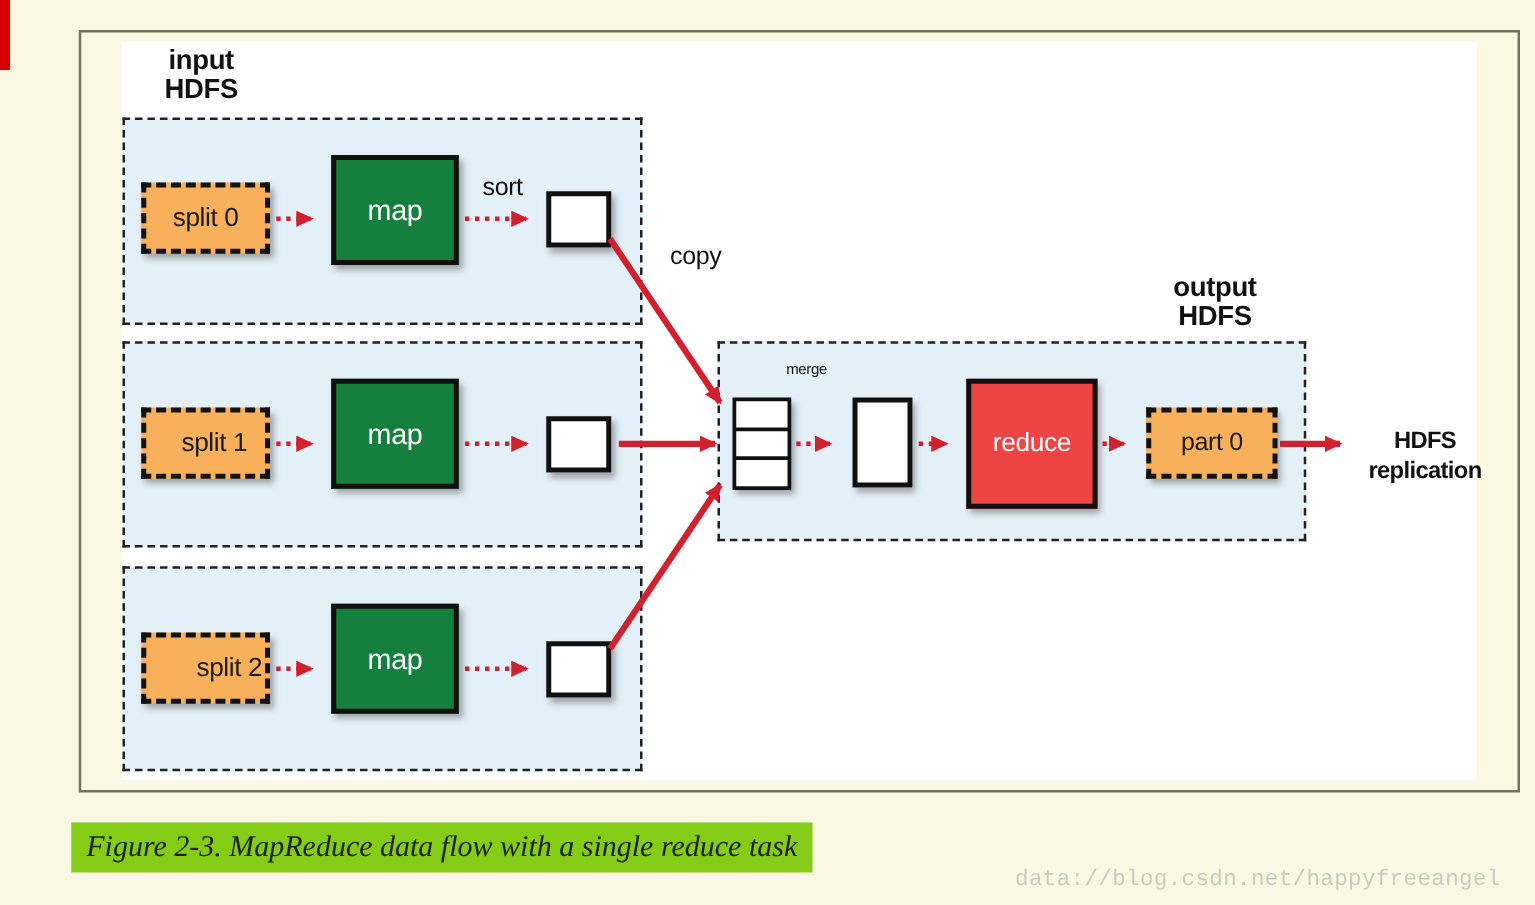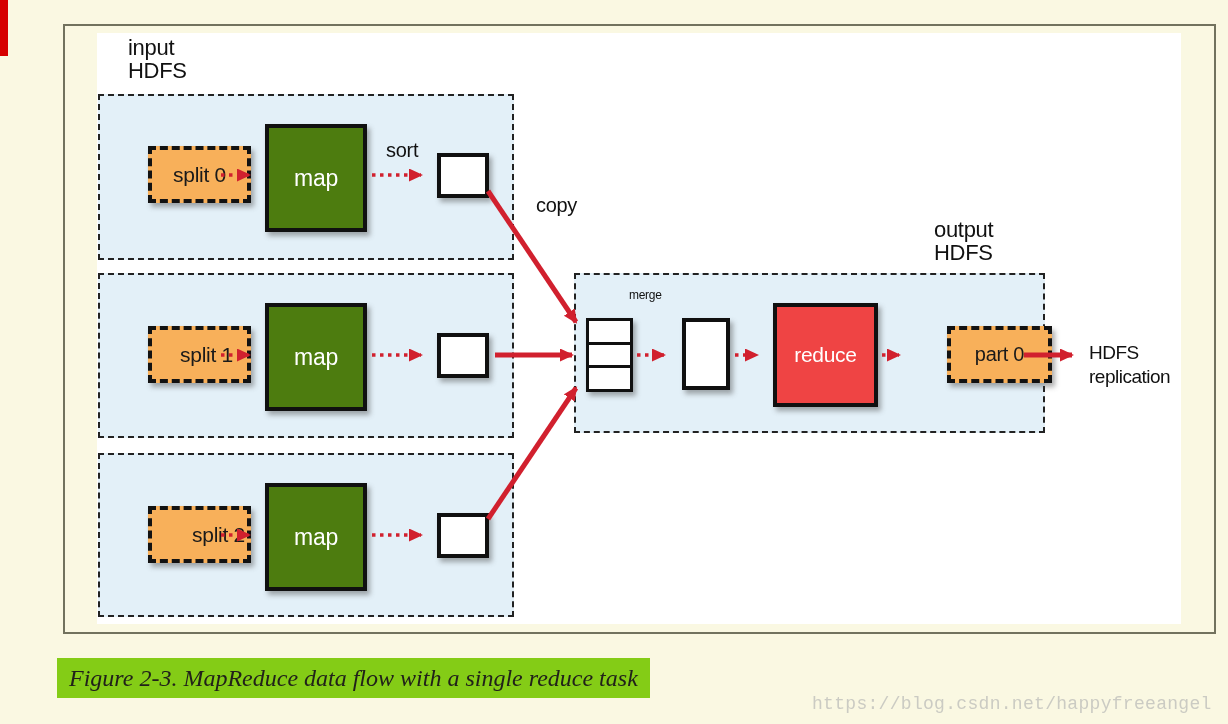--- a/index.html
+++ b/index.html
@@ -27,47 +27,47 @@
   .panel.p3{left:98px;top:453px;width:416px;height:164px;}
   .panel.out{left:574px;top:273px;width:471px;height:160px;}
   
   .box{
     box-sizing:border-box;z-index:3;display:flex;align-items:center;justify-content:center;
     letter-spacing:-0.3px;
   }
   .shadow{box-shadow:3px 4px 5px rgba(70,70,70,0.45);}
   .split{
     width:103px;height:57px;background:#F8B05A;border:4px dashed #121212;
-    font-size:21px;color:#1a1a1a;margin-left:35px;
+    font-size:21px;color:#1a1a1a;
   }
   .split.r1{left:113px;top:146px;} .split.r2{left:113px;top:326px;padding-left:14px;} .split.r3{left:113px;top:506px;padding-left:38px;}
   .mapbox{
-    width:102px;height:108px;background:#4d7c0f;border:4px solid #101010;
+    width:102px;height:88px;background:#15803d;border:4px solid #101010;
     font-size:23px;color:#fff;
   }
   .mapbox.r1{left:265px;top:124px;} .mapbox.r2{left:265px;top:303px;} .mapbox.r3{left:265px;top:483px;}
   .sortbox{width:52px;height:45px;background:#fff;border:4px solid #101010;}
   .sortbox.r1{left:437px;top:153px;} .sortbox.r2{left:437px;top:333px;} .sortbox.r3{left:437px;top:513px;}
   .mergestack{
     left:586px;top:318px;width:47px;height:74px;background:#101010;
     display:flex;flex-direction:column;gap:3px;padding:3px;box-sizing:border-box;z-index:3;
   }
   .mergestack .cell{flex:1;background:#fff;}
   .buffbox{left:682px;top:318px;width:48px;height:72px;background:#fff;border:4px solid #101010;}
   .reducebox{
     left:773px;top:303px;width:105px;height:104px;background:#ef4444;border:4px solid #101010;
     font-size:21px;color:#fff;
   }
   .partbox{
-    left:947px;top:326px;width:105px;height:57px;background:#F8B05A;border:4px dashed #121212;
+    left:917px;top:326px;width:105px;height:57px;background:#F8B05A;border:4px dashed #121212;
     font-size:20px;color:#1a1a1a;
   }
   
   .lbl{z-index:4;color:#111;letter-spacing:-0.3px;white-space:nowrap;}
-  .two-line{text-align:left;font-weight:normal;}
+  .two-line{text-align:center;font-weight:bold;}
   .two-line span{display:block;}
   .in-lbl{left:128px;top:36px;width:66px;font-size:22px;line-height:23px;}
   .out-lbl{left:934px;top:218px;width:76px;font-size:22px;line-height:23px;}
   .rep-lbl{left:1089px;top:341px;width:102px;font-size:19px;line-height:24px;letter-spacing:-0.5px;}
   .sort-lbl{left:386px;top:139px;font-size:20px;}
   .copy-lbl{left:536px;top:194px;font-size:20px;}
   .merge-lbl{left:629px;top:288px;font-size:12px;}
   
   svg.arrows{left:0;top:0;z-index:5;pointer-events:none;}
   
@@ -177,13 +177,13 @@
   <g stroke="#D1202E" stroke-width="5" fill="none">
     <line x1="488" y1="191" x2="576" y2="322" marker-end="url(#ah)"></line>
     <line x1="495" y1="355" x2="572" y2="355" marker-end="url(#ah)"></line>
     <line x1="488" y1="519" x2="576" y2="388" marker-end="url(#ah)"></line>
     <line x1="1024" y1="355" x2="1072" y2="355" marker-end="url(#ah)"></line>
   </g>
 </svg>
 
 <div class="abs caption">Figure 2-3. MapReduce data flow with a single reduce task</div>
 
-<div class="abs watermark">https://blog.csdn.net/happyfreeangel</div>
+<div class="abs watermark">data://blog.csdn.net/happyfreeangel</div>
 
 </body></html>

